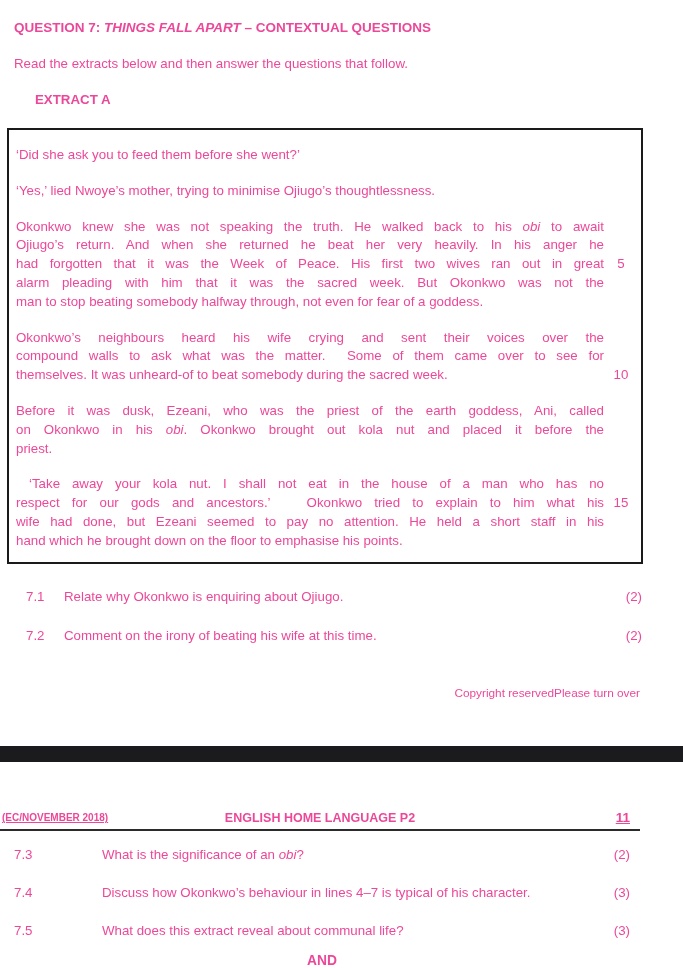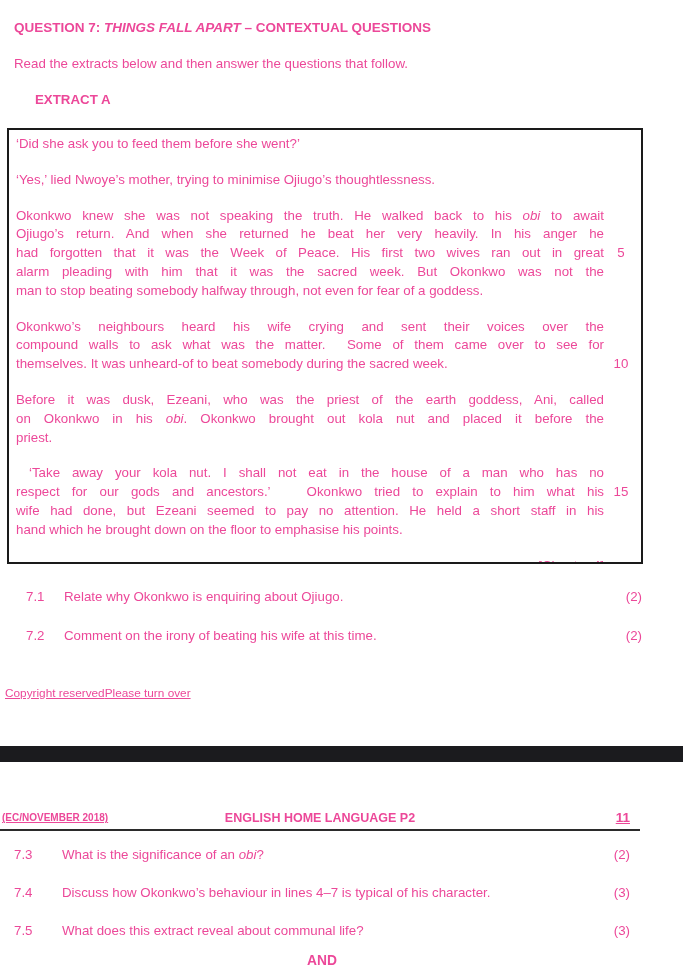--- a/index.html
+++ b/index.html
@@ -10,45 +10,45 @@
   }
   
   .p1-heading{position:absolute;left:14px;top:19px;font-size:13.5px;font-weight:bold;white-space:nowrap;}
   .p1-heading i{font-style:italic;}
   .p1-instruction{position:absolute;left:14px;top:55px;white-space:nowrap;}
   .p1-extract-label{position:absolute;left:14px;top:91px;font-weight:bold;white-space:nowrap;padding-left:21px;}
   
   .extract-box{
     position:absolute;left:7px;top:128px;width:636px;height:436px;
     border:2px solid #1a1a1a;box-sizing:border-box;
-    padding:5px 0 0 7px;overflow:hidden;
+    padding:16px 0 0 7px;overflow:hidden;
   }
   .xpara{margin:0 0 17px 0;}
   .xpara:last-of-type{margin-bottom:0;}
   .xrow{display:flex;align-items:baseline;}
   .xtext{width:588px;overflow:hidden;}
   .xtext.j{text-align:justify;text-align-last:justify;}
   .xtext.ind{padding-left:13px;width:575px;}
   .xnum{width:34px;text-align:center;flex:none;}
   .xchapter{width:588px;text-align:right;margin-top:5px;}
   i{font-style:italic;}
   
   .qlist{position:absolute;left:14px;width:616px;}
   .qlist.p1q{top:588px;margin-left:12px;}
   .qlist.p2q{top:846px;}
   .qrow{display:flex;align-items:baseline;margin-bottom:20px;}
-  .p2q .qrow{margin-bottom:19px;}
+  .p2q .qrow{margin-bottom:19px;gap:40px;}
   .qnum{width:38px;flex:none;}
   .p2q .qnum{width:48px;}
   .qtext{flex:1;}
   .qmarks{width:40px;flex:none;text-align:right;}
   
   .p1-footer{
     position:absolute;left:5px;top:684px;width:635px;
-    display:flex;justify-content:flex-start;font-size:11.8px;text-decoration:underline;
+    display:flex;justify-content:flex-end;font-size:11.8px;
   }
   
   .page-bar{position:absolute;left:0;top:746px;width:683px;height:16px;background:#1b1b1e;}
   
   .p2-header{
     position:absolute;left:0;top:806px;width:640px;height:23px;
     border-bottom:2px solid #2b2b2b;
   }
   .p2-header .h-left{
     position:absolute;left:2px;bottom:1px;font-size:10px;font-weight:bold;text-decoration:underline;

